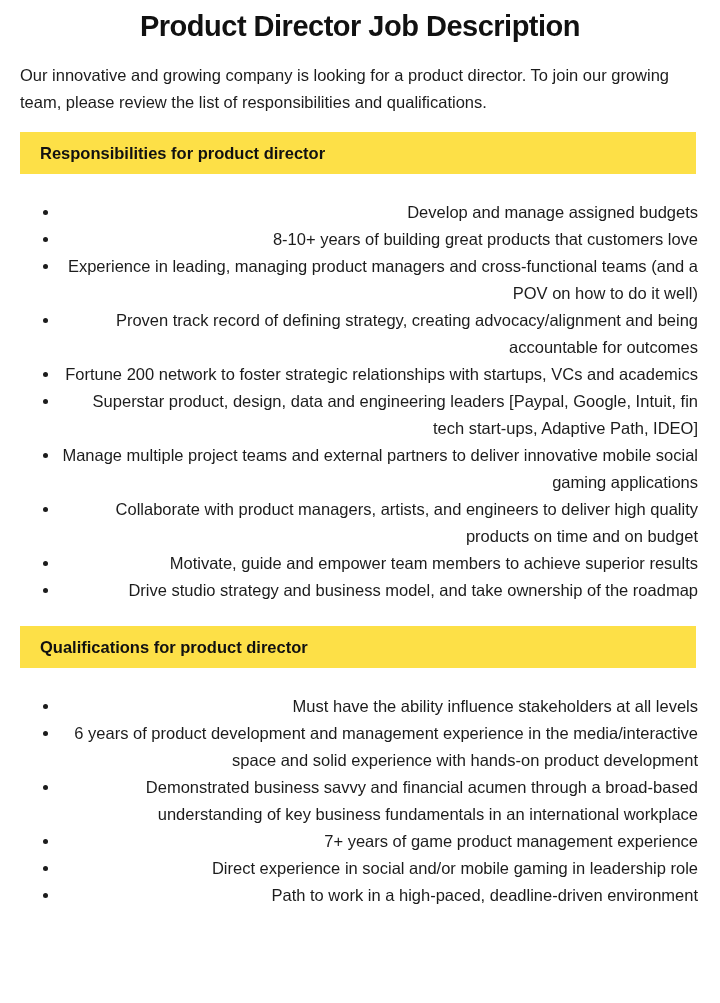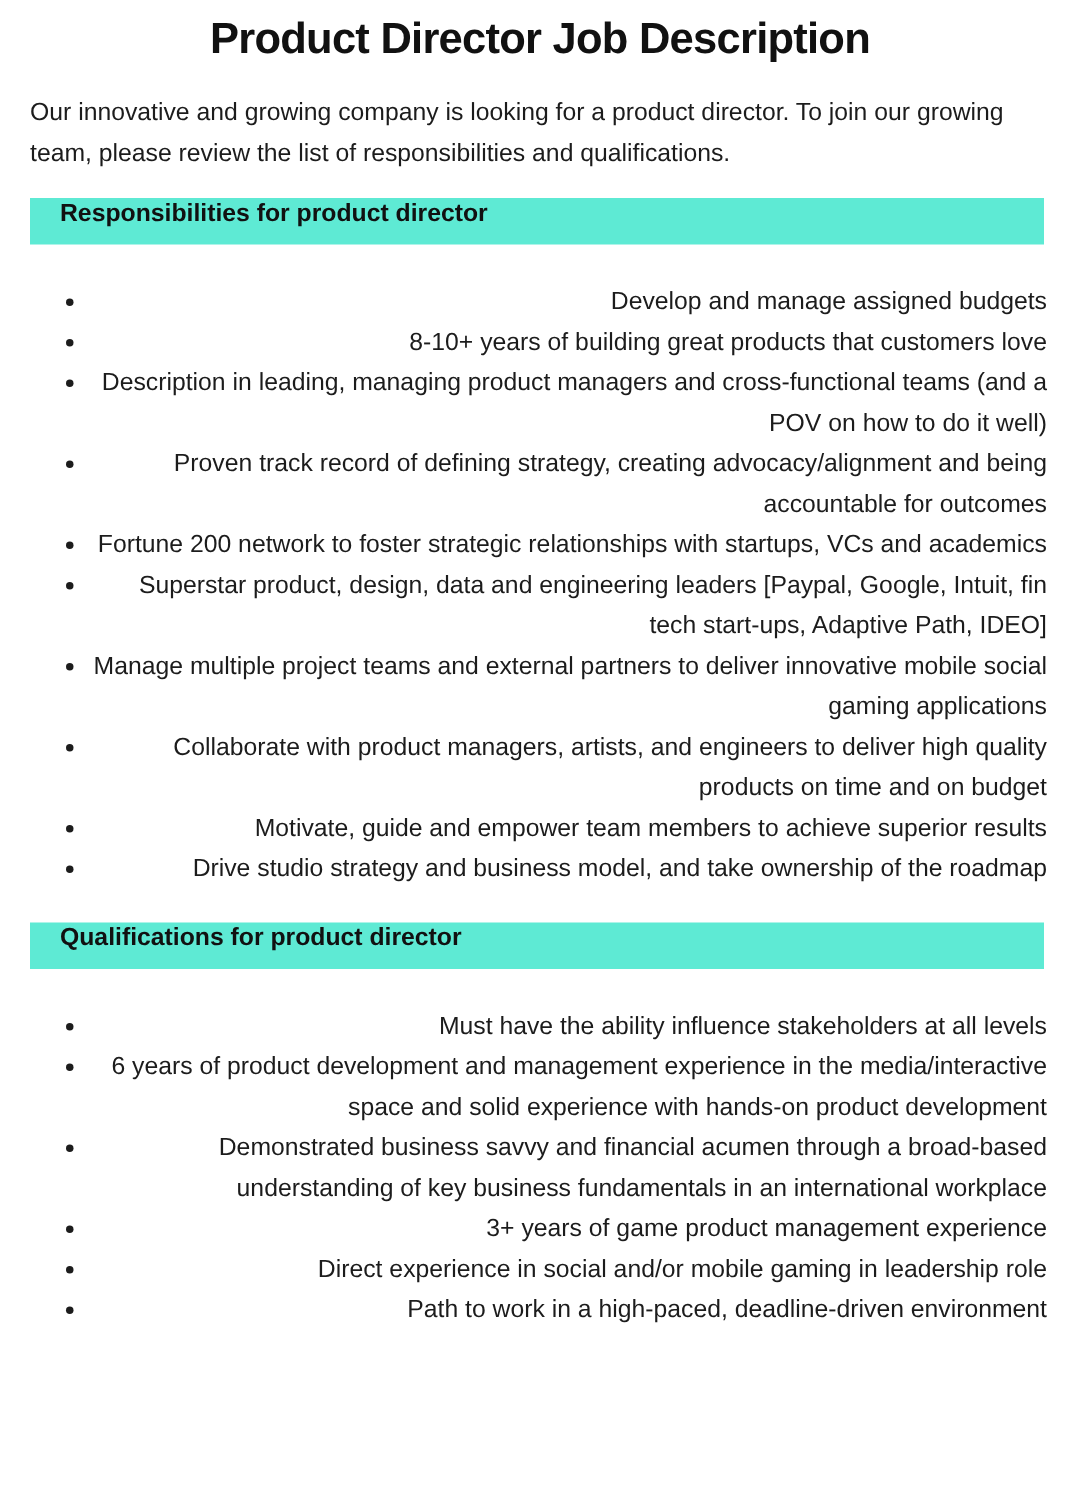--- a/index.html
+++ b/index.html
@@ -24,22 +24,22 @@
     text-align: center;
     color: #111111;
   }
   .intro {
     margin: 17px 22px 0 20px;
     font-size: 16.5px;
     line-height: 27px;
   }
   .section-heading {
     margin: 16px 24px 0 20px;
-    background: #5eead4;
-    padding: 0 20px 10px 20px;
+    background: #fde047;
+    padding: 11px 20px 10px 20px;
     font-size: 16.5px;
     line-height: 21px;
     font-weight: bold;
     color: #111111;
   }
   ul.bullet-list {
     margin: 25px 22px 22px 0;
     padding: 0 0 0 60px;
     list-style: disc outside;
     font-size: 16.5px;
@@ -56,32 +56,32 @@
 
 <h1 class="page-title">Product Director Job Description</h1>
 
 <p class="intro">Our innovative and growing company is looking for a product director. To join our growing team, please review the list of responsibilities and qualifications.</p>
 
 <div class="section-heading">Responsibilities for product director</div>
 
 <ul class="bullet-list">
   <li>Develop and manage assigned budgets</li>
   <li>8-10+ years of building great products that customers love</li>
-  <li>Description in leading, managing product managers and cross-functional teams (and a POV on how to do it well)</li>
+  <li>Experience in leading, managing product managers and cross-functional teams (and a POV on how to do it well)</li>
   <li>Proven track record of defining strategy, creating advocacy/alignment and being accountable for outcomes</li>
   <li>Fortune 200 network to foster strategic relationships with startups, VCs and academics</li>
   <li>Superstar product, design, data and engineering leaders [Paypal, Google, Intuit, fin tech start-ups, Adaptive Path, IDEO]</li>
   <li>Manage multiple project teams and external partners to deliver innovative mobile social gaming applications</li>
   <li>Collaborate with product managers, artists, and engineers to deliver high quality products on time and on budget</li>
   <li>Motivate, guide and empower team members to achieve superior results</li>
   <li>Drive studio strategy and business model, and take ownership of the roadmap</li>
 </ul>
 
 <div class="section-heading">Qualifications for product director</div>
 
 <ul class="bullet-list">
   <li>Must have the ability influence stakeholders at all levels</li>
   <li>6 years of product development and management experience in the media/interactive space and solid experience with hands-on product development</li>
   <li>Demonstrated business savvy and financial acumen through a broad-based understanding of key business fundamentals in an international workplace</li>
-  <li>3+ years of game product management experience</li>
+  <li>7+ years of game product management experience</li>
   <li>Direct experience in social and/or mobile gaming in leadership role</li>
   <li>Path to work in a high-paced, deadline-driven environment</li>
 </ul>
 
 </body></html>

